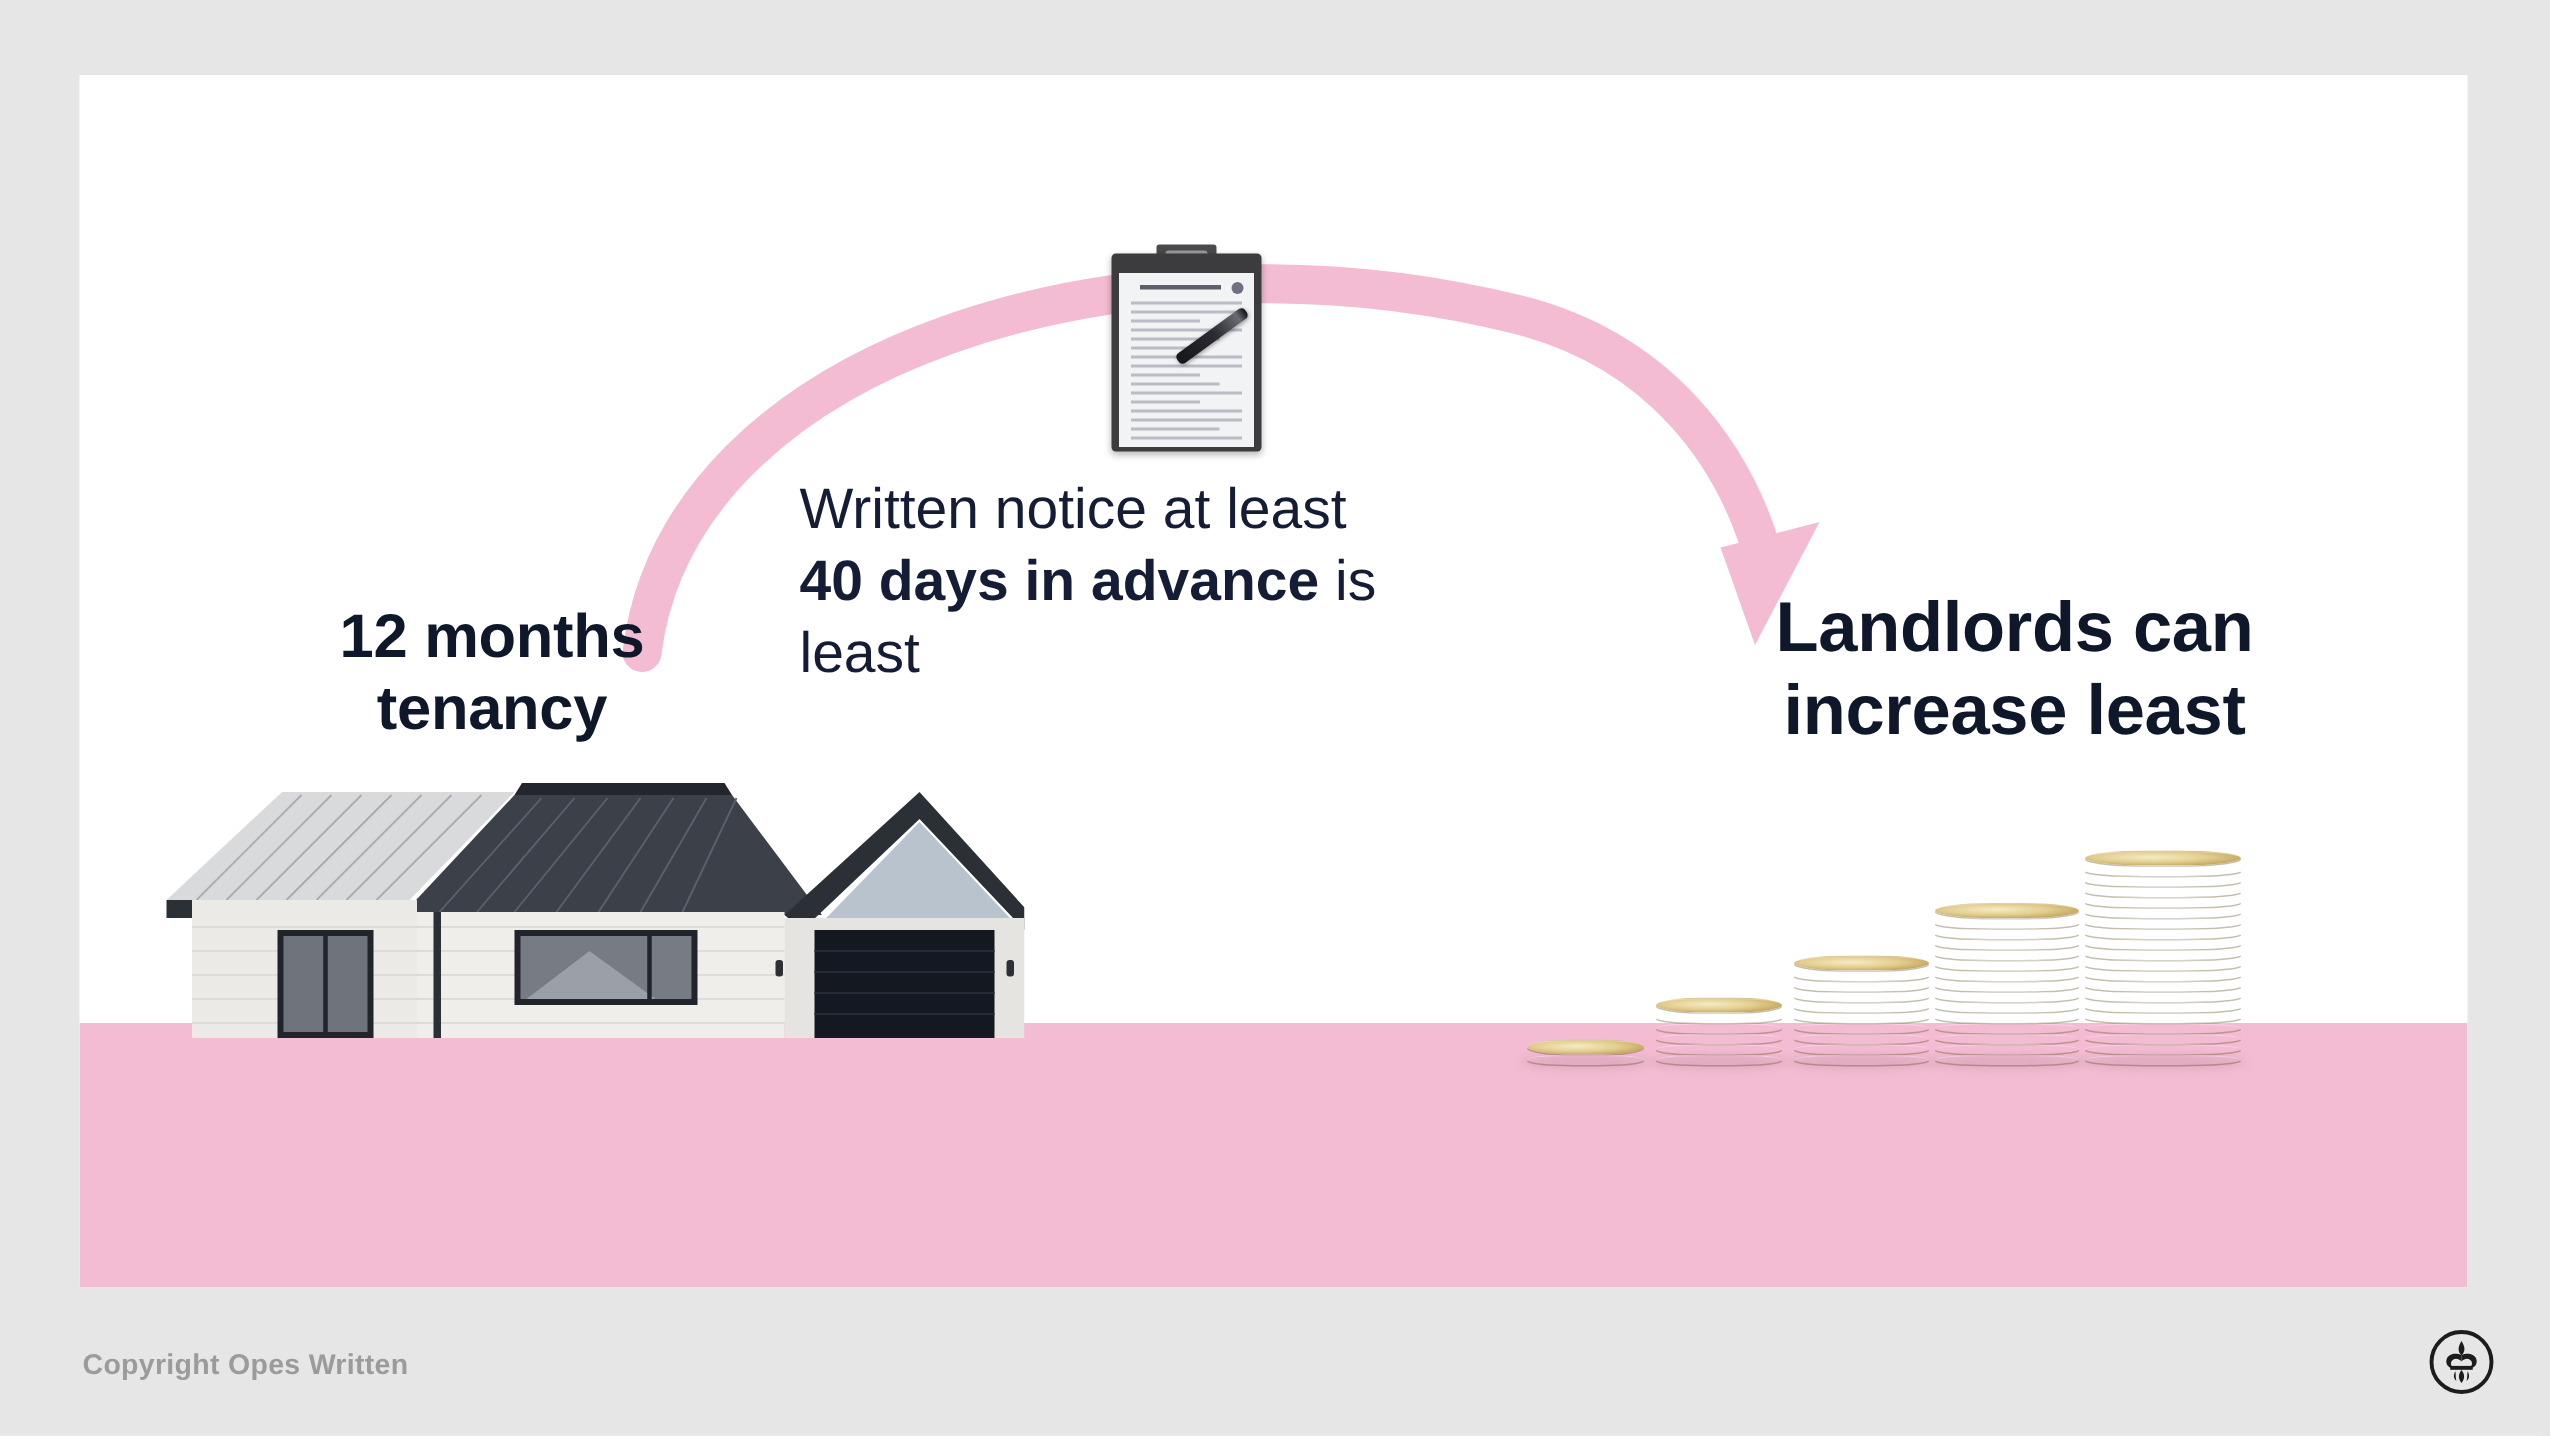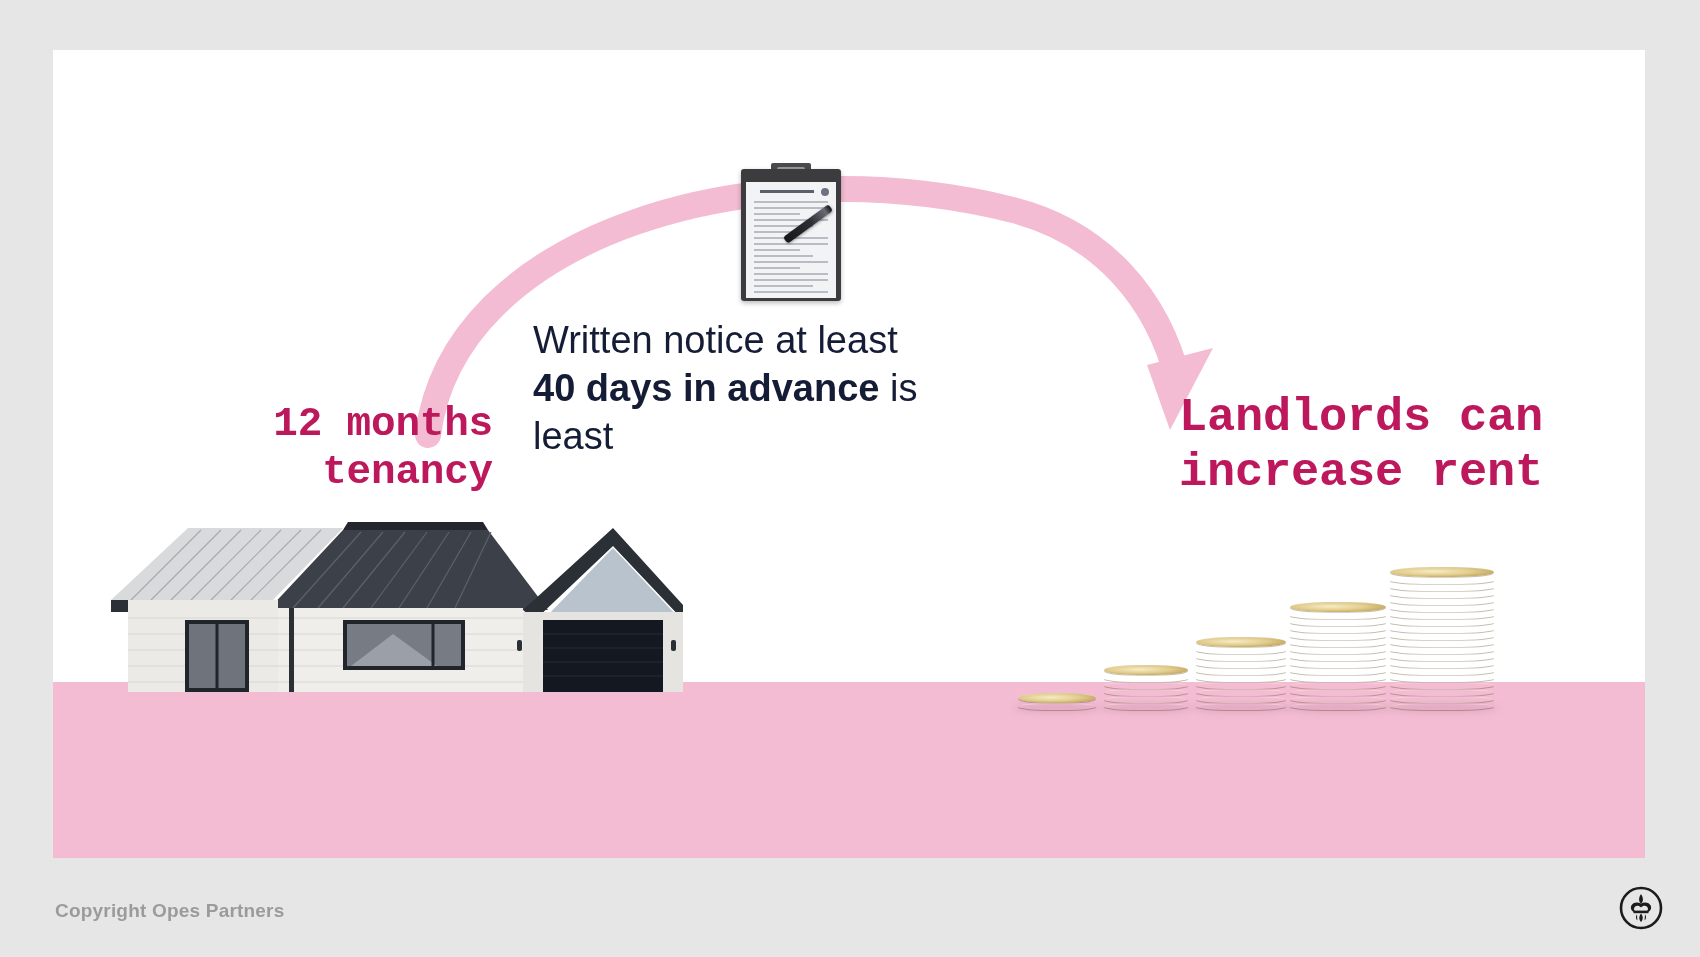--- a/index.html
+++ b/index.html
@@ -36,26 +36,25 @@
     left: 0;
     top: 632px;
     width: 1592px;
     height: 176px;
     background: #f3bcd2;
   }
 
   
   .heading {
     position: absolute;
-    color: #be185d;
+    color: #0f172a;
     font-weight: bold;
-    text-align: right;
+    text-align: center;
     line-height: 1.18;
     letter-spacing: -0.2px;
-    font-family: Liberation Mono, monospace;
   }
 
   #left-heading {
     left: 110px;
     top: 350px;
     width: 330px;
     font-size: 41px;
   }
 
   #right-heading {
@@ -340,21 +339,21 @@
     </div>
 
     <div id="middle-text">
       <span>Written notice at least</span><br>
       <span class="strong">40 days in advance</span><span> is</span><br>
       <span>least</span>
     </div>
 
     <div id="right-heading" class="heading">
       <div>Landlords can</div>
-      <div>increase rent</div>
+      <div>increase least</div>
     </div>
 
     <div id="coins">
         <div class="stack-shadow" style="left: -4px; width: 86px;"></div>
         <div class="stack" style="left: 0px; width: 78px;">
           <div class="coin"></div>
           <div class="coin top"></div>
         </div>
         <div class="stack-shadow" style="left: 82px; width: 92px;"></div>
         <div class="stack" style="left: 86px; width: 84px;">
@@ -416,21 +415,21 @@
           <div class="coin"></div>
           <div class="coin"></div>
           <div class="coin"></div>
           <div class="coin"></div>
           <div class="coin top"></div>
         </div>
       </div>
 
   </div>
 
-  <div id="copyright">Copyright Opes Partners</div>
+  <div id="copyright">Copyright Opes Written</div>
 
   <svg id="logo" viewBox="0 0 44 44">
     <circle cx="22" cy="22" r="20" fill="none" stroke="#1c1c1c" stroke-width="2.6"></circle>
     <path d="M22 8 C19.4 12 19.4 15.2 22 17.6 C24.6 15.2 24.6 12 22 8 Z" fill="#1c1c1c"></path>
     <path d="M22 17.4 C18.5 15.6 13.6 16.2 12.2 19.8 C10.9 23.2 13.6 26.6 17 26.2
              C14.6 24.6 14.4 22 16.2 20.6 C18 19.2 20.4 19.9 22 21.6 Z" fill="#1c1c1c"></path>
     <path d="M22 17.4 C25.5 15.6 30.4 16.2 31.8 19.8 C33.1 23.2 30.4 26.6 27 26.2
              C29.4 24.6 29.6 22 27.8 20.6 C26 19.2 23.6 19.9 22 21.6 Z" fill="#1c1c1c"></path>
     <rect x="14.5" y="24.6" width="15" height="2.6" fill="#1c1c1c"></rect>
     <path d="M22 27.4 C20 30 19.4 33 22 36 C24.6 33 24 30 22 27.4 Z" fill="#1c1c1c"></path>

